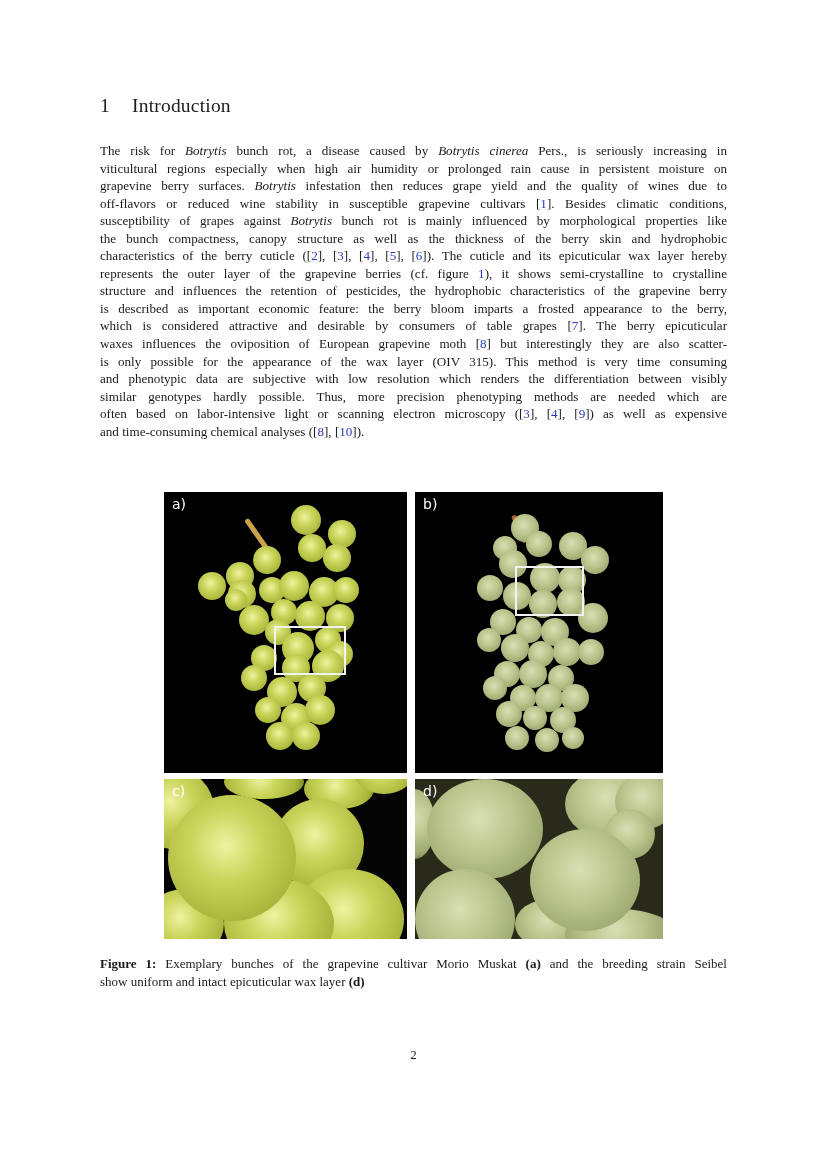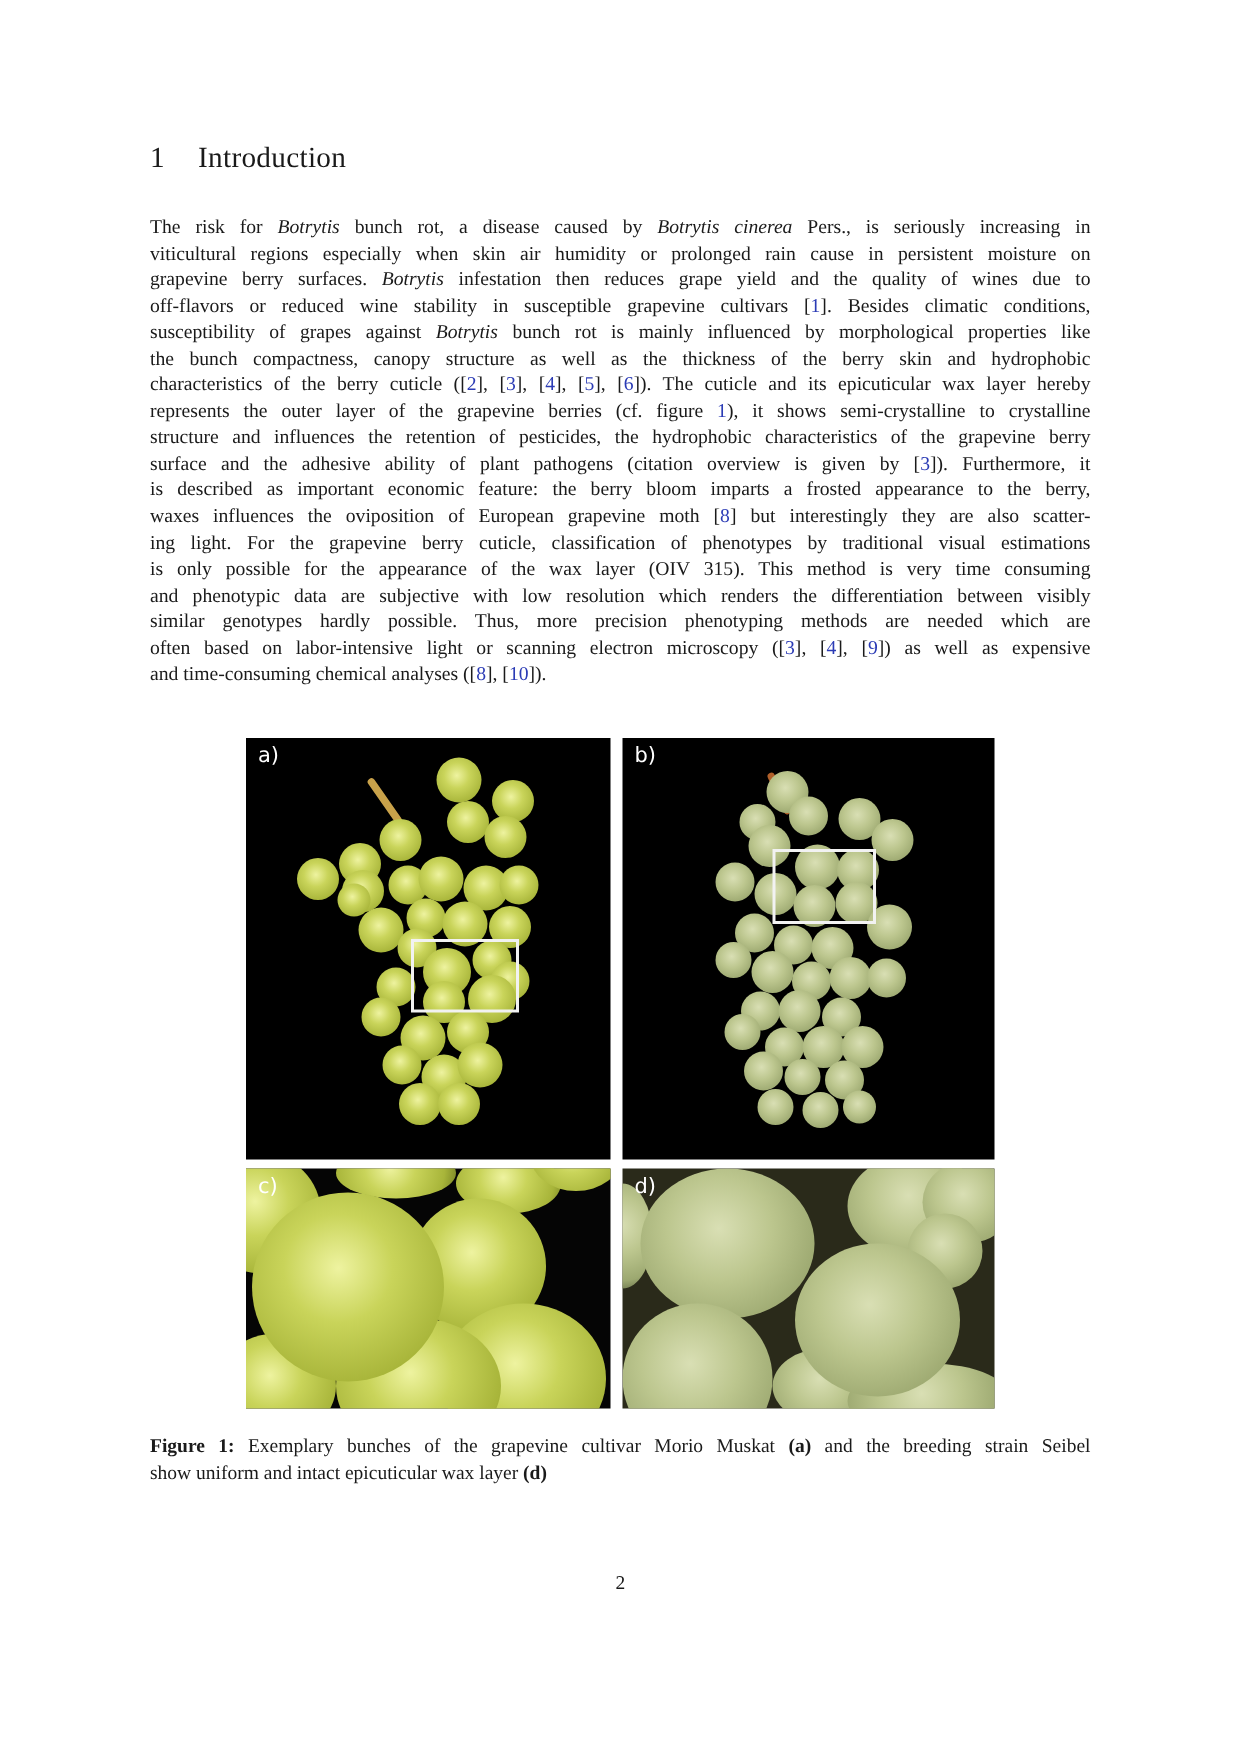--- a/index.html
+++ b/index.html
@@ -60,32 +60,31 @@
 </style>
 </head>
 <body>
 
 <div class="section-heading">
   <span class="num">1</span><span>Introduction</span>
 </div>
 
 <div class="body-text" id="body-text">
     <span class="line">The risk for <i>Botrytis</i> bunch rot, a disease caused by <i>Botrytis cinerea</i> Pers., is seriously increasing in</span>
-    <span class="line">viticultural regions especially when skin air humidity or prolonged rain cause in persistent moisture on</span>
+    <span class="line">viticultural regions especially when high air humidity or prolonged rain cause in persistent moisture on</span>
     <span class="line">grapevine berry surfaces. <i>Botrytis</i> infestation then reduces grape yield and the quality of wines due to</span>
     <span class="line">off-flavors or reduced wine stability in susceptible grapevine cultivars [<a class="cite">1</a>]. Besides climatic conditions,</span>
     <span class="line">susceptibility of grapes against <i>Botrytis</i> bunch rot is mainly influenced by morphological properties like</span>
     <span class="line">the bunch compactness, canopy structure as well as the thickness of the berry skin and hydrophobic</span>
     <span class="line">characteristics of the berry cuticle ([<a class="cite">2</a>], [<a class="cite">3</a>], [<a class="cite">4</a>], [<a class="cite">5</a>], [<a class="cite">6</a>]). The cuticle and its epicuticular wax layer hereby</span>
     <span class="line">represents the outer layer of the grapevine berries (cf. figure <a class="cite">1</a>), it shows semi-crystalline to crystalline</span>
     <span class="line">structure and influences the retention of pesticides, the hydrophobic characteristics of the grapevine berry</span>
-    <span class="line">surface and the adhesive ability of plant pathogens (citation overview is given by [<a class="cite">3</a>]). Furthermore, it</span>
     <span class="line">is described as important economic feature: the berry bloom imparts a frosted appearance to the berry,</span>
+    <span class="line">which is considered attractive and desirable by consumers of table grapes [<a class="cite">7</a>]. The berry epicuticular</span>
     <span class="line">waxes influences the oviposition of European grapevine moth [<a class="cite">8</a>] but interestingly they are also scatter-</span>
-    <span class="line">ing light. For the grapevine berry cuticle, classification of phenotypes by traditional visual estimations</span>
     <span class="line">is only possible for the appearance of the wax layer (OIV 315). This method is very time consuming</span>
     <span class="line">and phenotypic data are subjective with low resolution which renders the differentiation between visibly</span>
     <span class="line">similar genotypes hardly possible. Thus, more precision phenotyping methods are needed which are</span>
     <span class="line">often based on labor-intensive light or scanning electron microscopy ([<a class="cite">3</a>], [<a class="cite">4</a>], [<a class="cite">9</a>]) as well as expensive</span>
     <span class="line last">and time-consuming chemical analyses ([<a class="cite">8</a>], [<a class="cite">10</a>]).</span>
   </div>
 
 <div class="figure">
 
   <div class="panel p-a">

